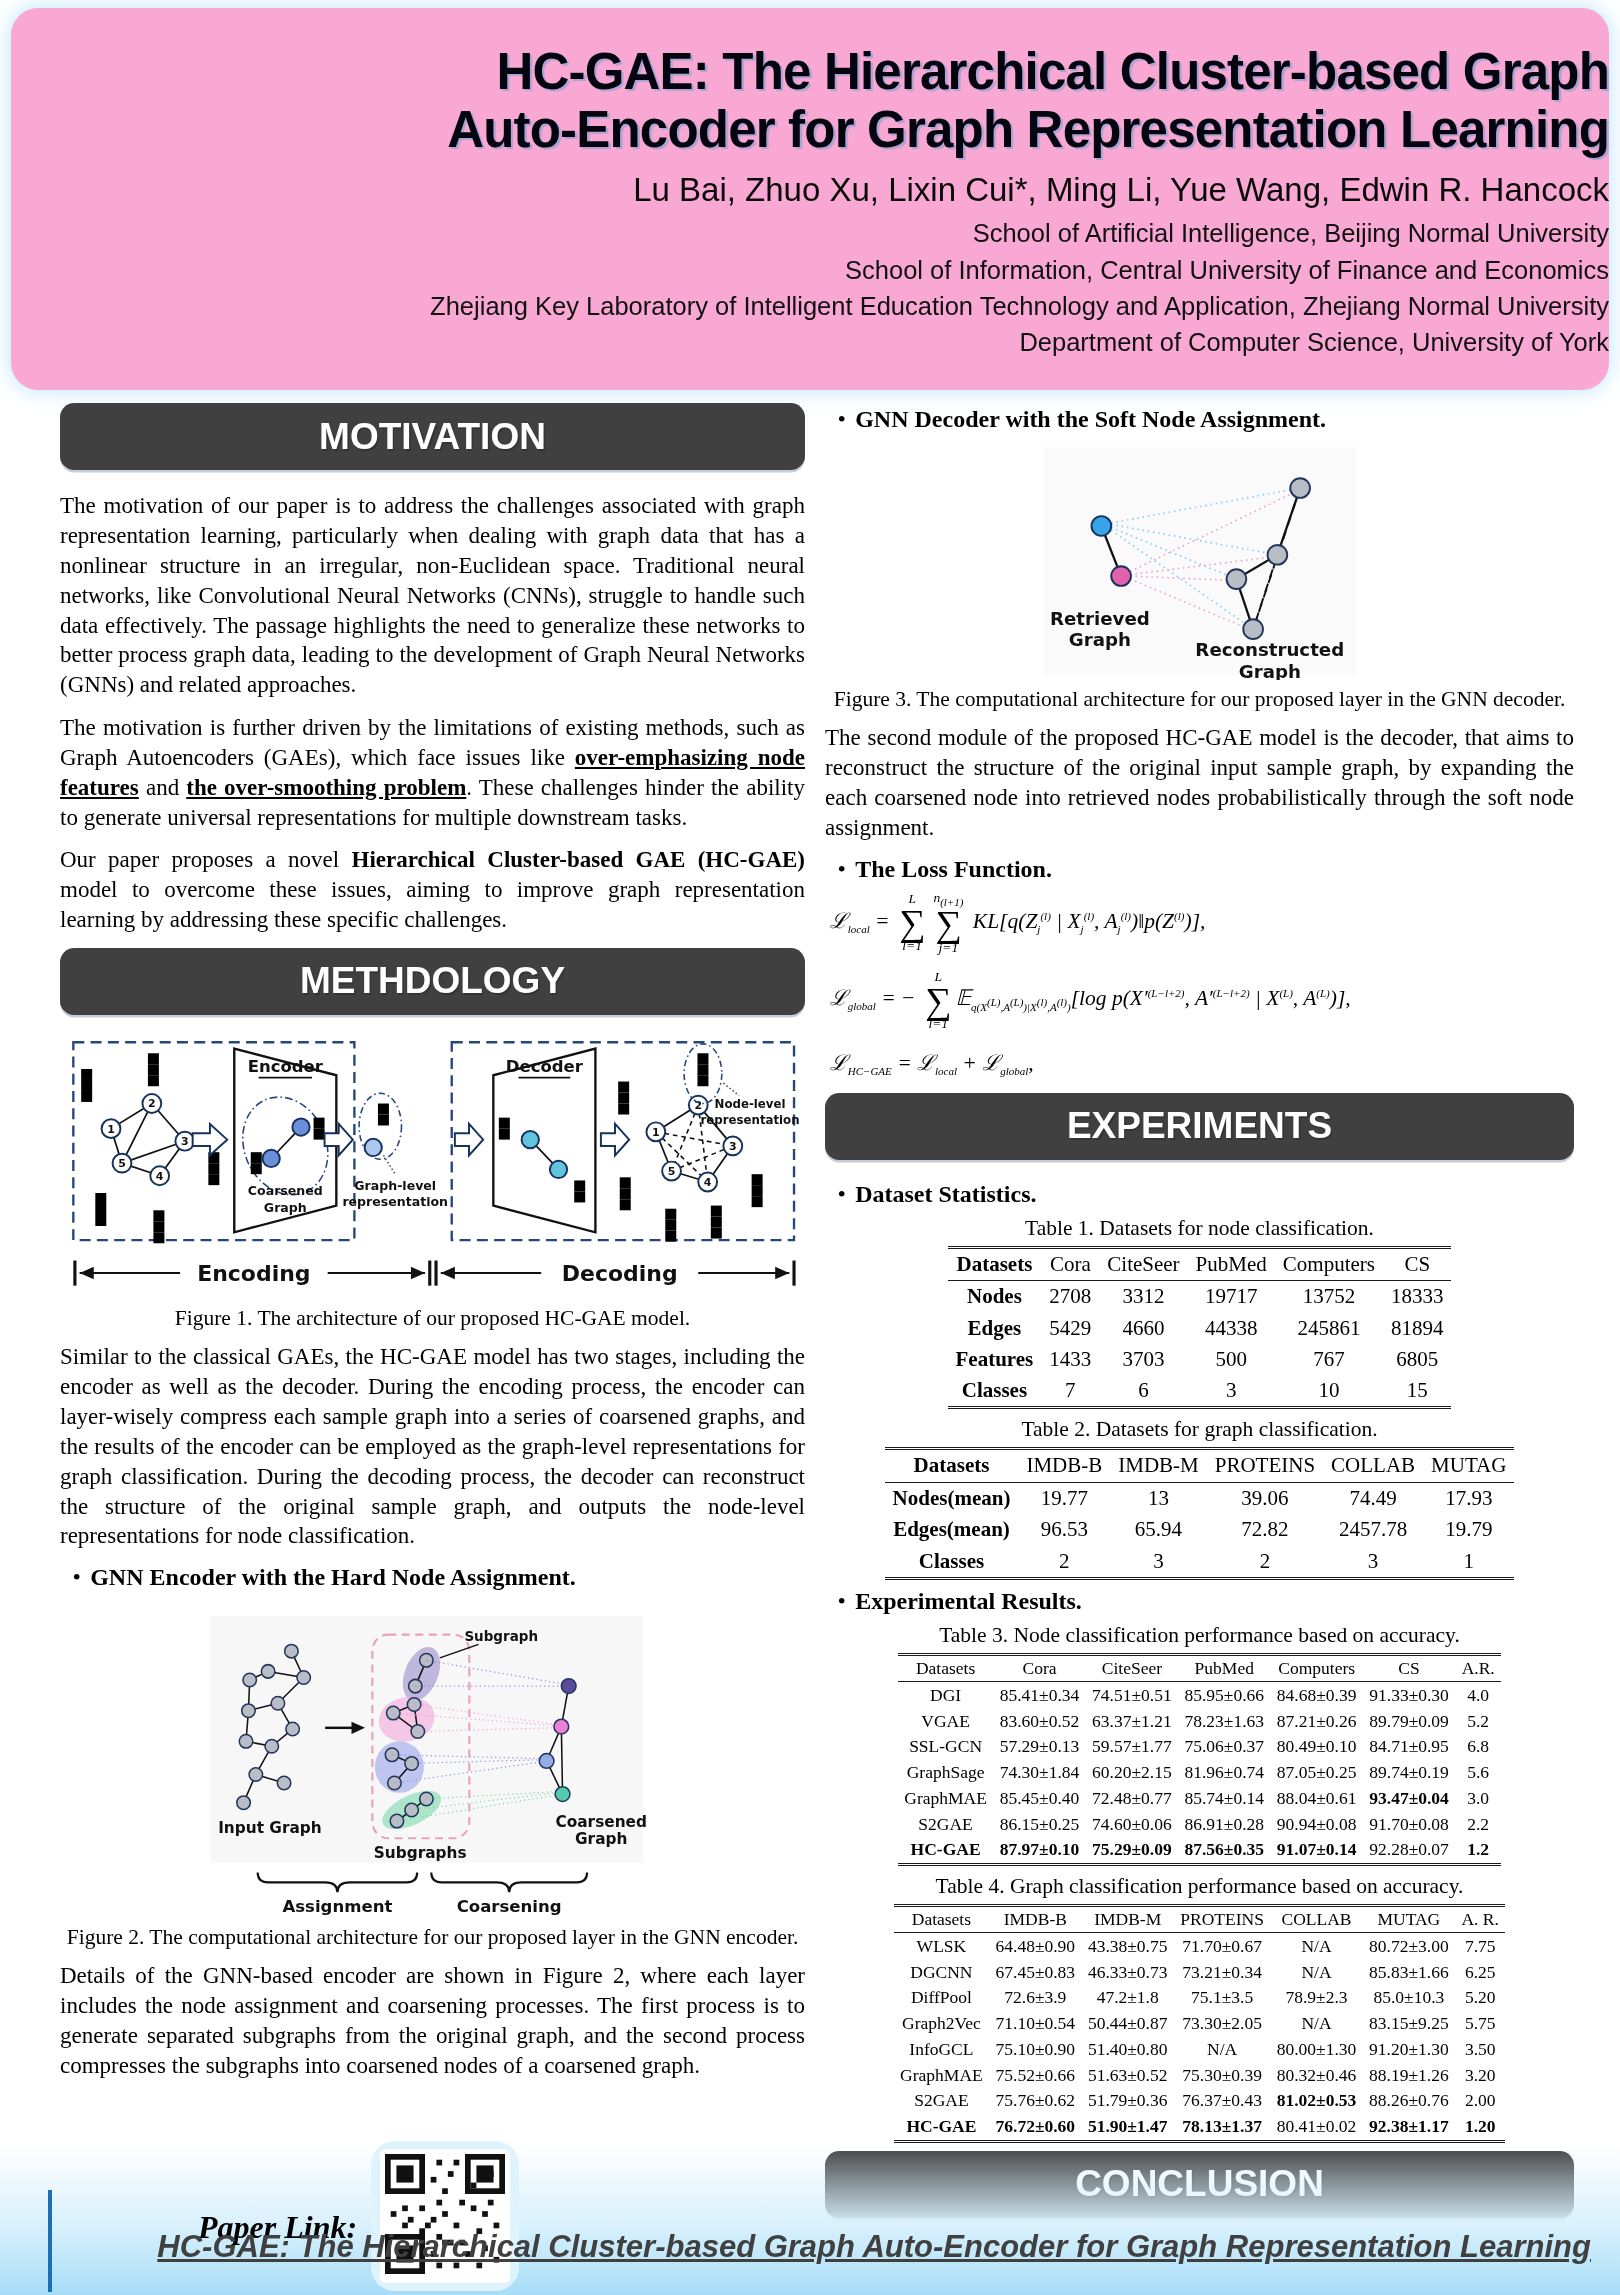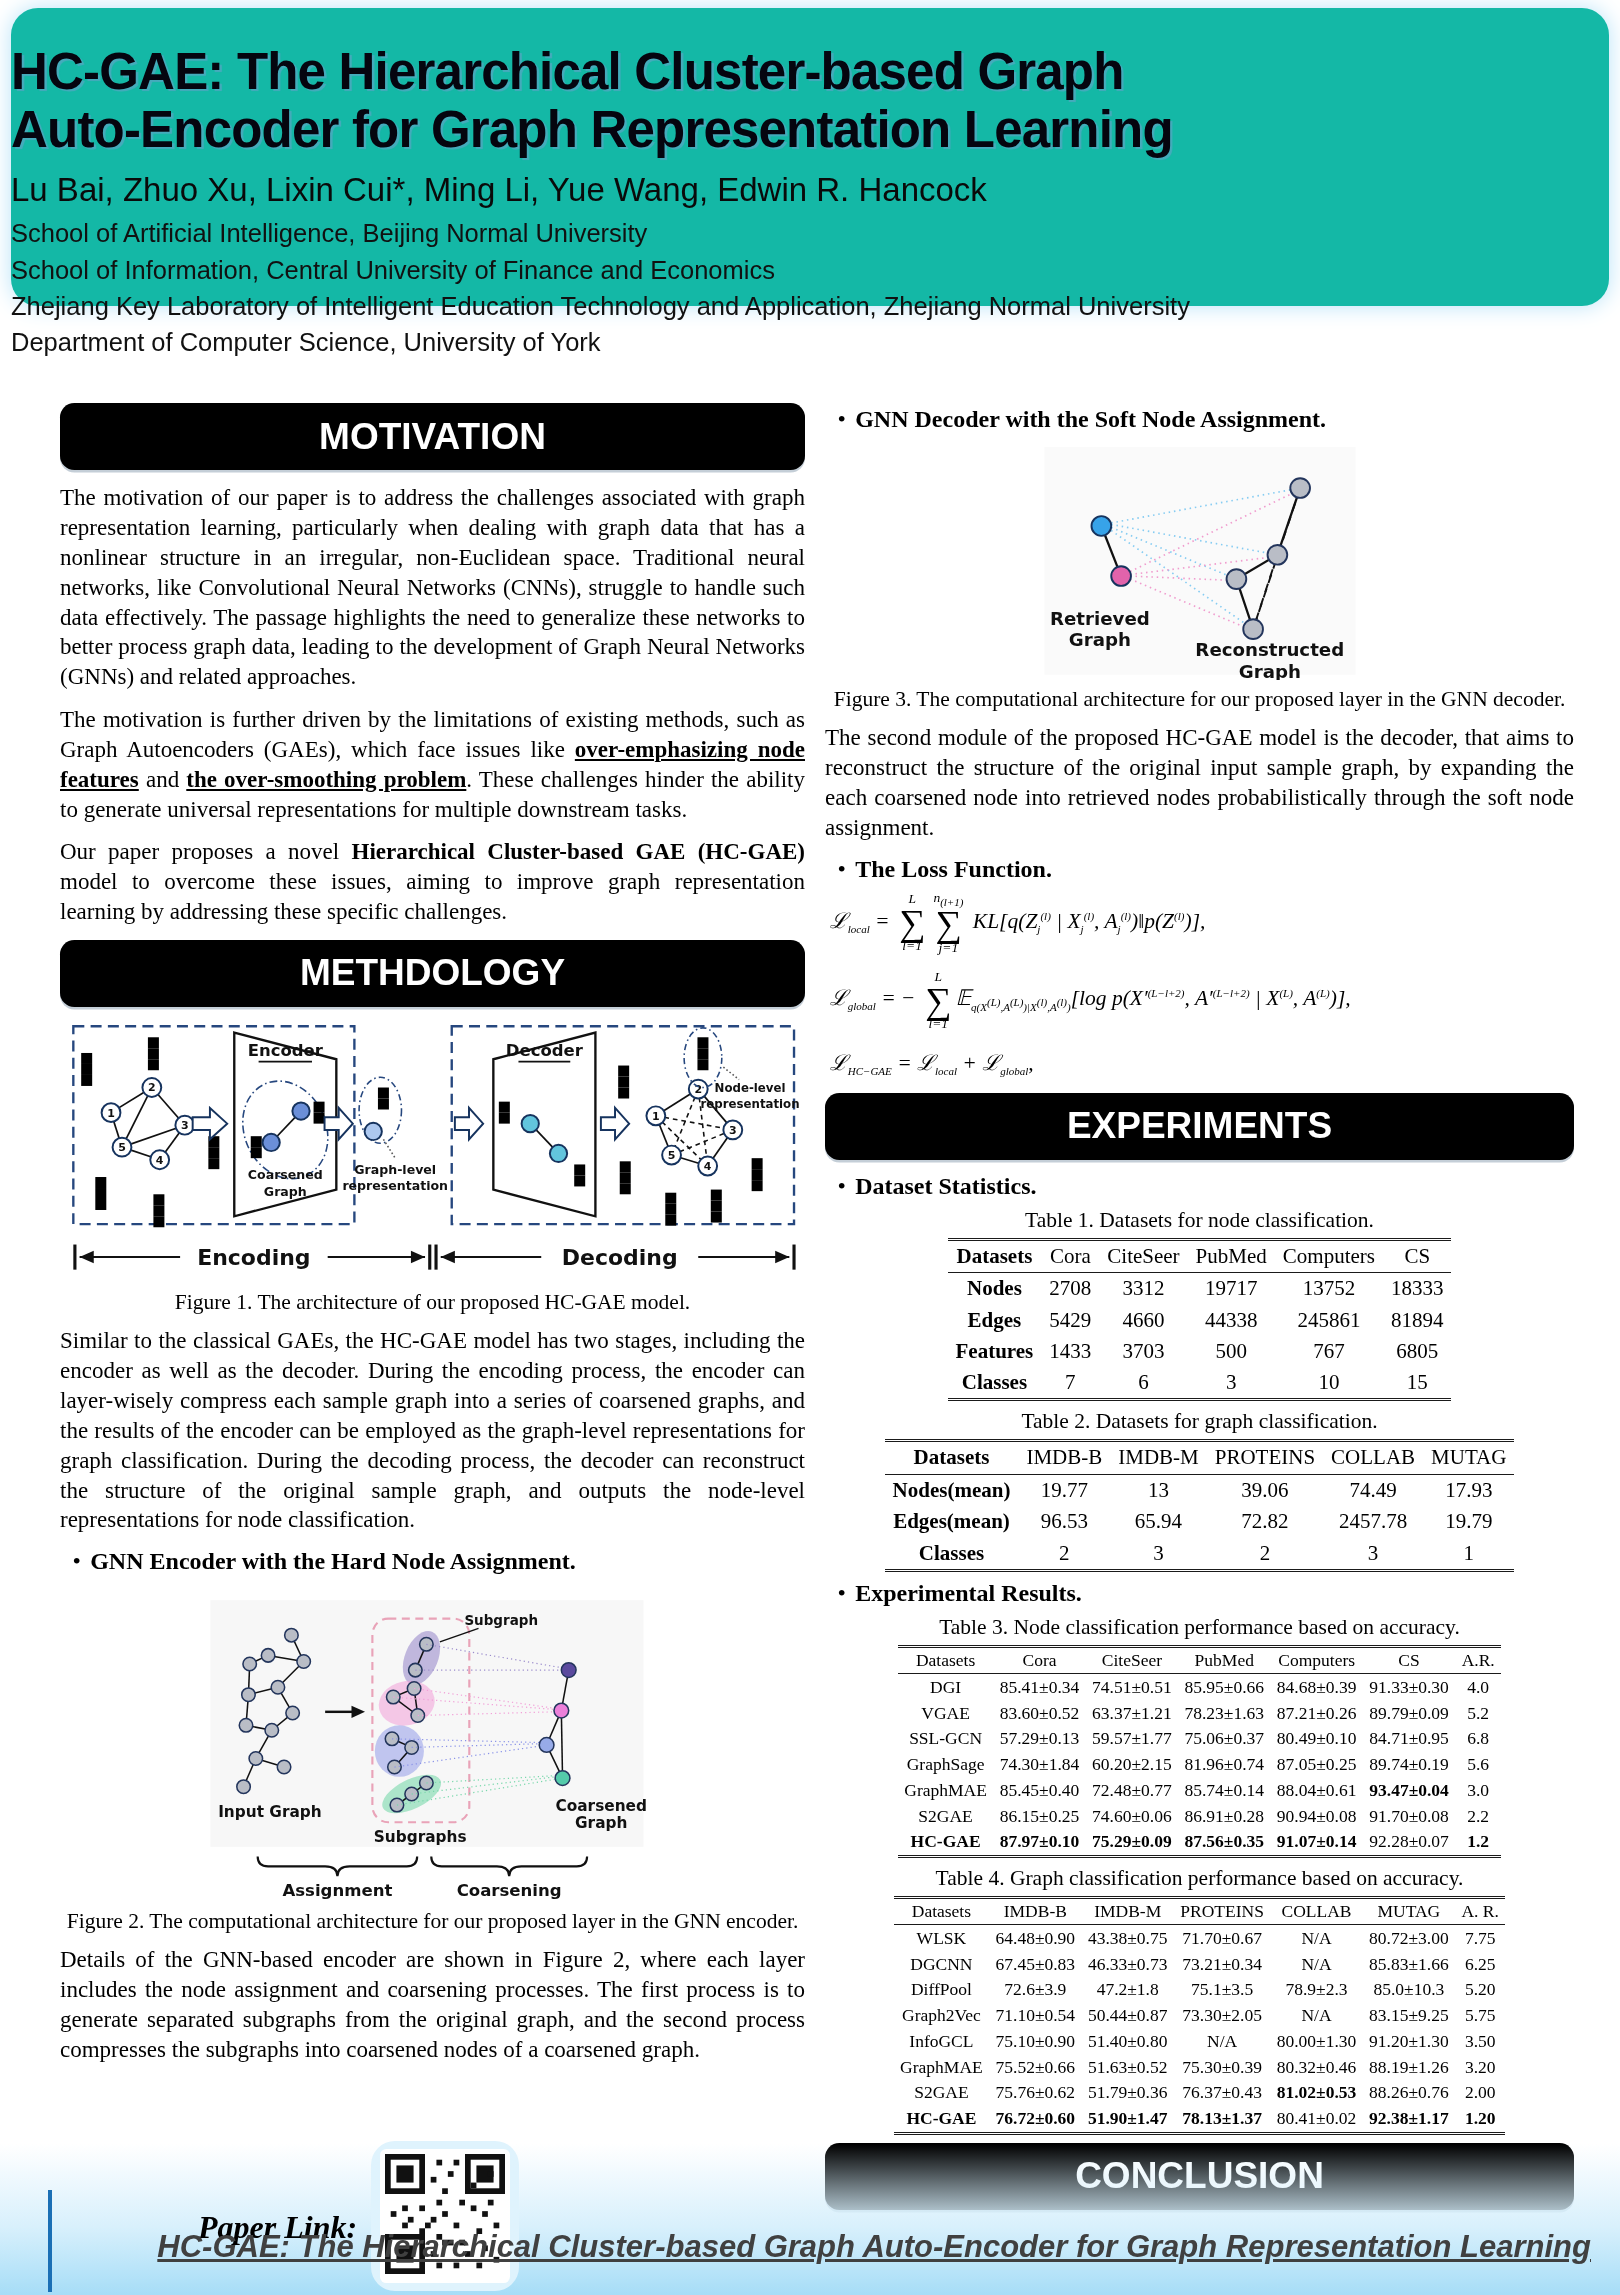--- a/index.html
+++ b/index.html
@@ -1,29 +1,29 @@
 <!DOCTYPE html>
 <html style="font-size:12.8px"><head>
 <meta charset="utf-8">
 <style>
   html,body{margin:0;padding:0;}
   body{width:1620px;height:2295px;position:relative;overflow:hidden;background:#ffffff;
        font-family:"Liberation Serif",serif;color:#000;}
-  .banner{position:absolute;left:11px;top:8px;width:1598px;height:298px;background:#14b8a6;
-          border-radius:27px;box-shadow:0 0 22px #b9e3f8;text-align:left;}
+  .banner{position:absolute;left:11px;top:8px;width:1598px;height:382px;background:#f9a8d4;
+          border-radius:27px;box-shadow:0 0 22px #b9e3f8;text-align:right;}
   .title{margin-top:35px;font-family:"Liberation Sans",sans-serif;font-weight:bold;font-size:51px;
          line-height:1.13;letter-spacing:-0.8px;color:#05050f;
          text-shadow:2.4px 2.4px 0.8px rgba(110,160,205,.55);}
   .authors{margin-top:12.8px;font-family:"Liberation Sans",sans-serif;font-size:33px;color:#0a0a0a;}
   .affils{margin-top:6.4px;font-family:"Liberation Sans",sans-serif;font-size:25.5px;line-height:1.42;color:#111;}
   .col{position:absolute;top:403px;}
   .col.left{left:60px;width:745px;}
   .col.right{left:825px;width:749px;}
-  .bar{background:#000000;border-radius:14.3px;height:67px;display:flex;align-items:center;justify-content:center;
-       margin-bottom:13px;box-shadow:0 2.4px 0 rgba(20,60,95,.25);}
+  .bar{background:#404040;border-radius:14.3px;height:67px;display:flex;align-items:center;justify-content:center;
+       margin-bottom:21px;box-shadow:0 2.4px 0 rgba(20,60,95,.25);}
   .bar span{color:#fff;font-family:"Liberation Sans",sans-serif;font-weight:bold;font-size:37px;
             text-shadow:1.6px 1.6px 0 rgba(0,0,0,.18);}
   p.body{font-size:23px;line-height:1.3;text-align:justify;margin:0 0 12.8px 0;}
   .bullet{font-size:24px;font-weight:bold;margin:3.2px 0 8px 3.2px;}
   .bullet .dot{display:inline-block;width:27px;text-align:center;font-weight:normal;}
   .caption{font-size:21.5px;text-align:center;margin:3.2px 0 11px 0;}
   .tcaption{font-size:21.5px;text-align:center;margin:1.6px 0 4.8px 0;}
   .figwrap{text-align:center;}
   table{border-collapse:collapse;margin:0 auto 8px auto;}
   table.small td,table.small th{font-size:17.5px;padding:2.4px 6.4px;}

